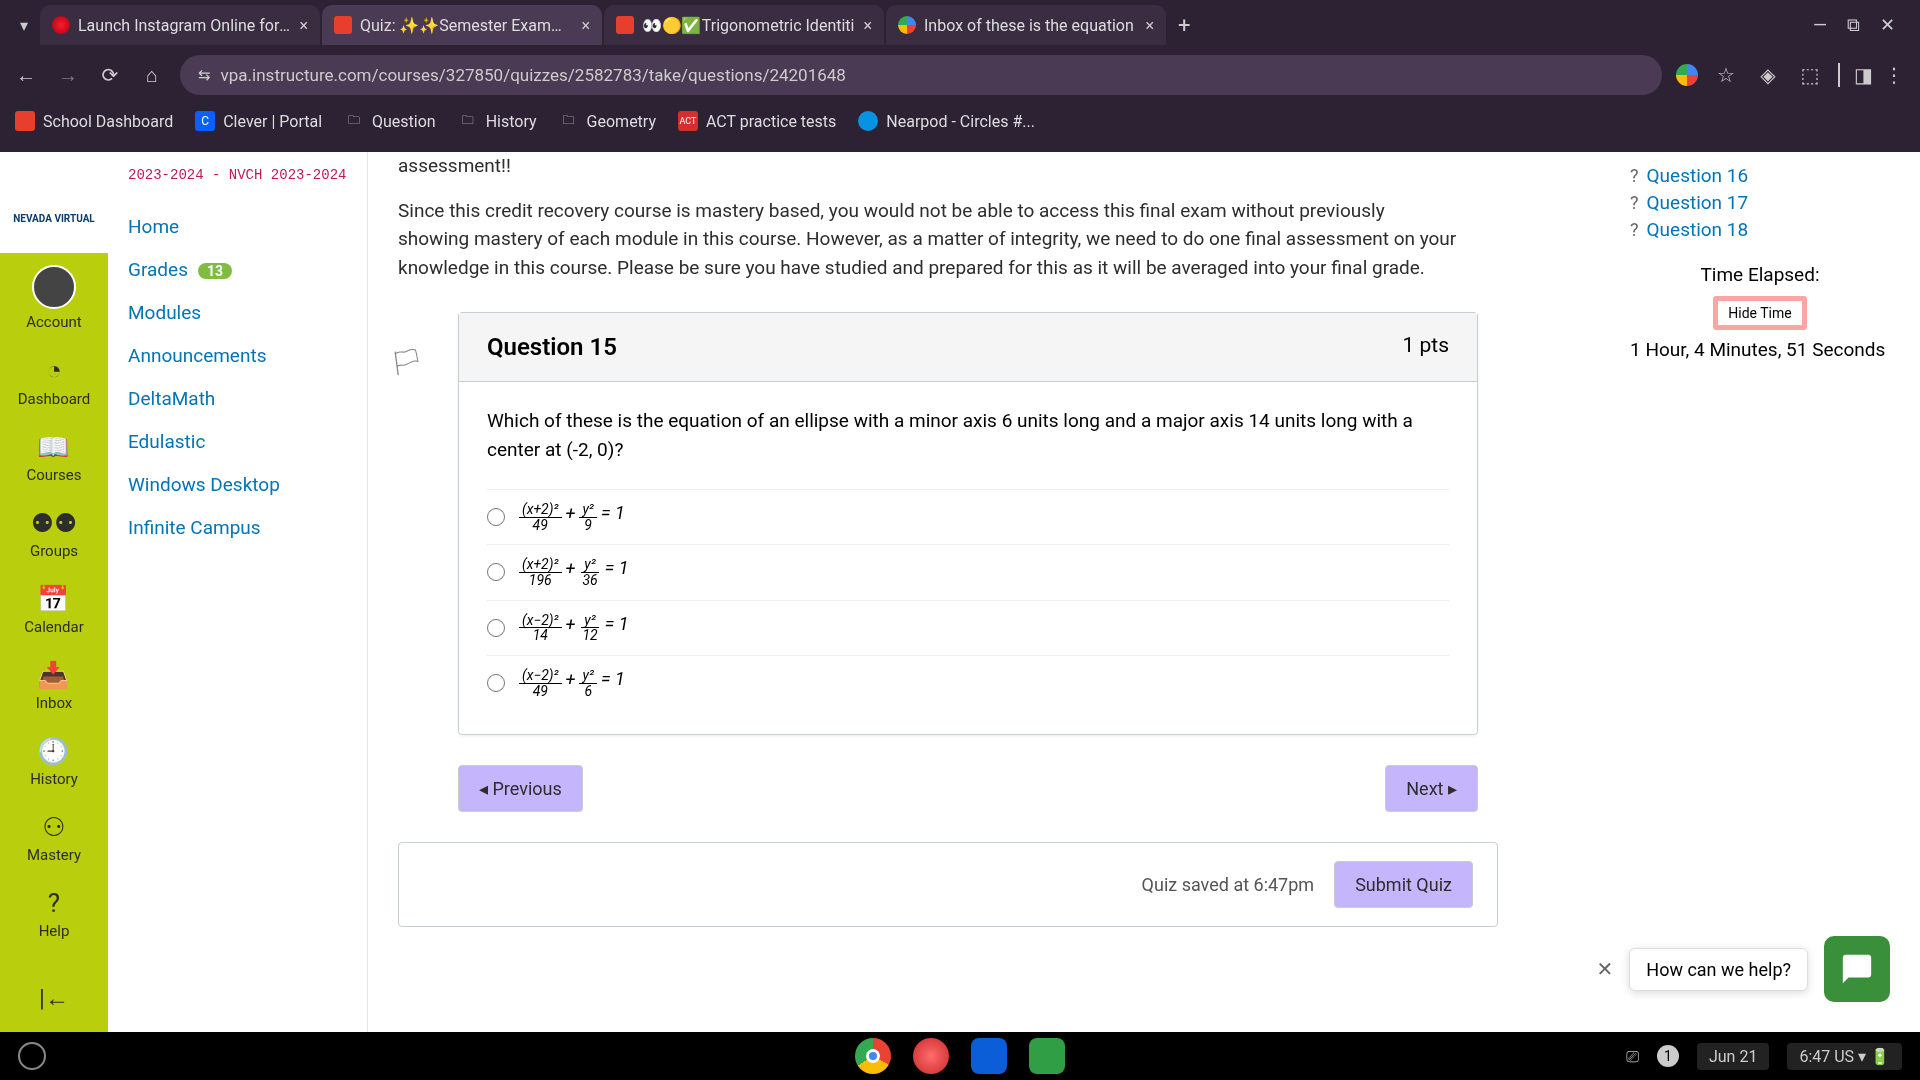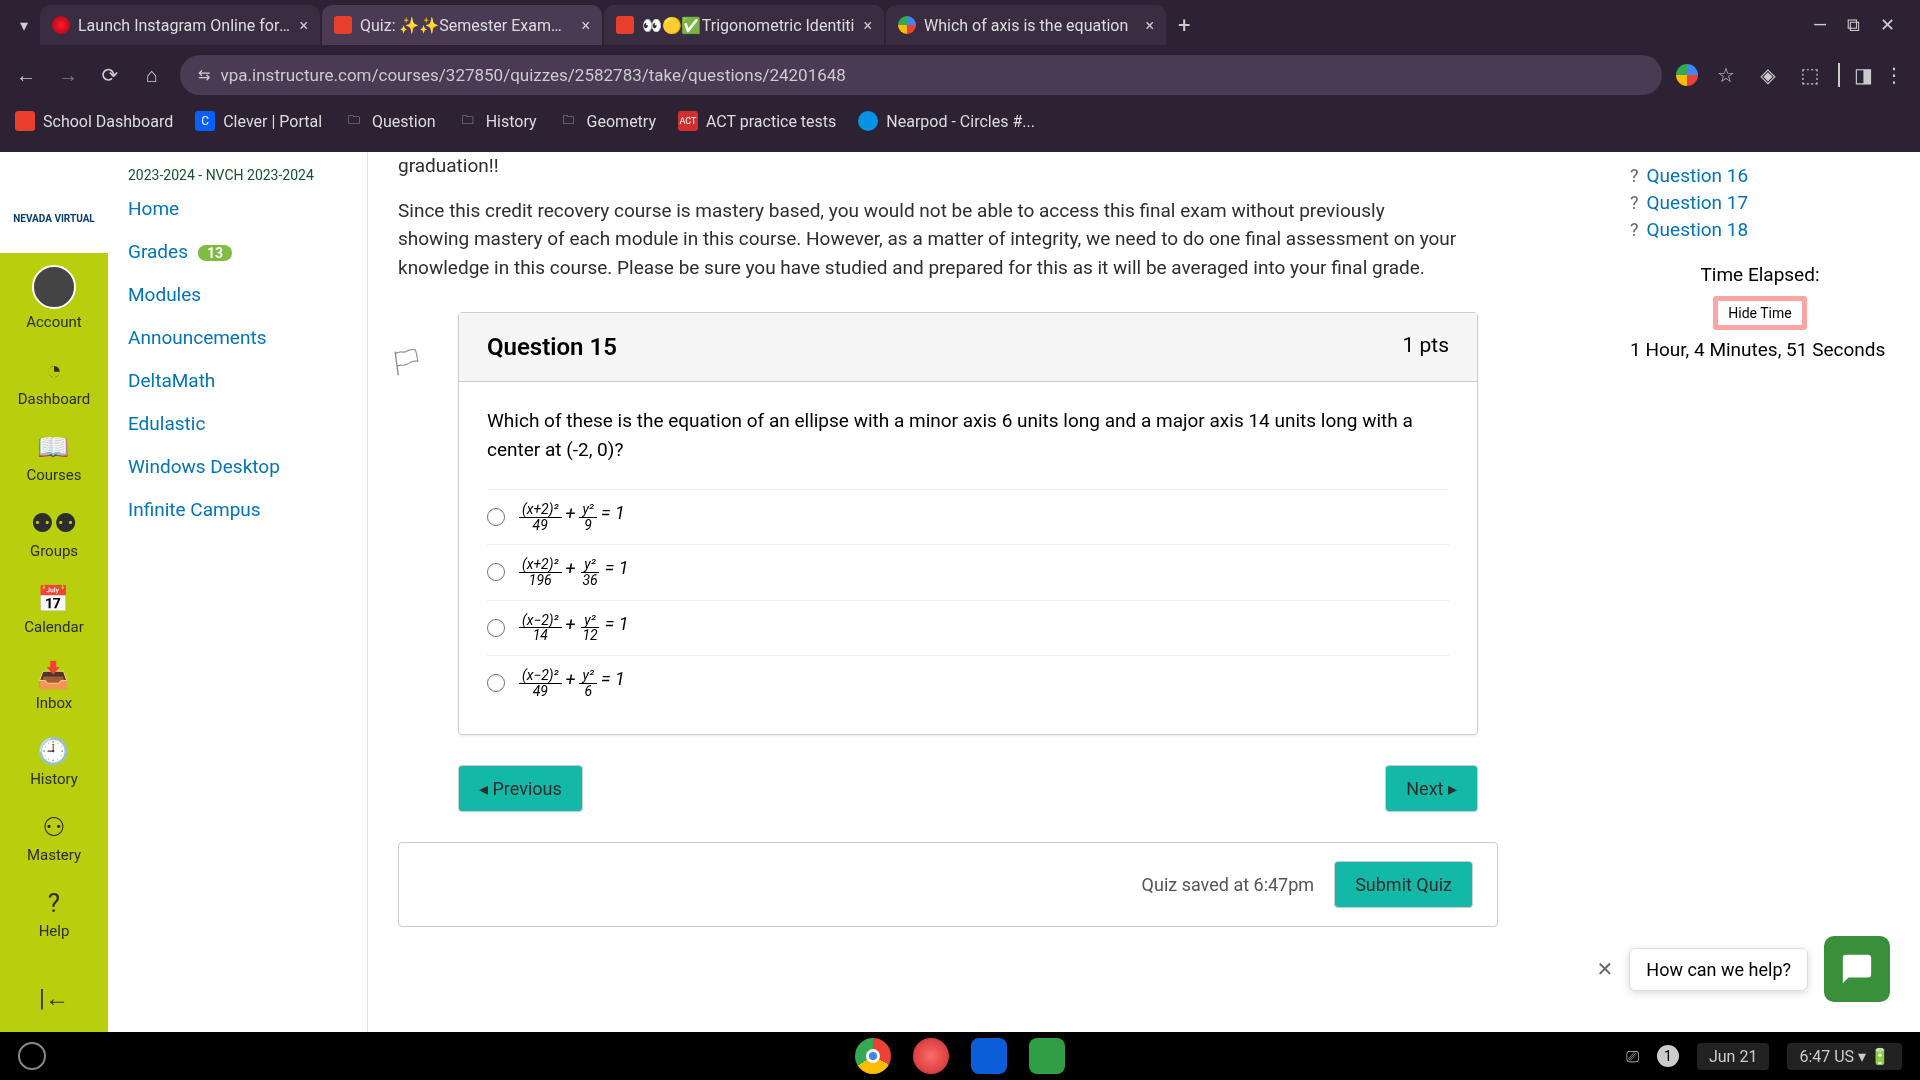--- a/index.html
+++ b/index.html
@@ -35,21 +35,21 @@
 
 .global-nav { width:108px; background:#b9ce0c; display:flex; flex-direction:column; align-items:center; padding-top:0;margin-top:33px; }
 .global-nav .logo { width:100%; height:68px; background:#fff; display:flex;align-items:center;justify-content:center; }
 .global-nav .gn-item { display:flex; flex-direction:column; align-items:center; gap:4px; color:#2d2d2d; padding:12px 0; cursor:pointer; width:100%; font-size:15px;}
 .global-nav .gn-item .gn-ico { font-size:26px; }
 .global-nav .gn-item.avatar .gn-ico { width:44px;height:44px;border-radius:50%;background:#444;border:2px solid #fff;}
 .global-nav .collapse-ico { margin-top:auto; margin-bottom:20px; color:#2d2d2d; font-size:24px; cursor:pointer;}
 
 
 .course-nav { width:260px; padding:15px 20px; border-right:1px solid #e5e5e5; }
-.course-crumb { font-size:14px; color:#14532d; margin-bottom:4px; }
+.course-crumb { font-size:14px; color:#be185d; margin-bottom:22px;font-family:Liberation Mono, monospace; }
 .course-nav a { display:block; color:#0374b5; font-size:19px; padding:10px 0; text-decoration:none; cursor:pointer;}
 .course-nav a .badge { display:inline-block; background:#7fbc42; color:#fff; border-radius:12px; padding:0 9px; font-size:14px; margin-left:10px; font-weight:bold;}
 
 
 .main { flex:1; padding:0 30px 30px 30px; overflow:hidden; position:relative;}
 .intro-text { font-size:19px; color:#2d2d2d; line-height:1.5; max-width:1060px; }
 .intro-text p { margin-bottom:16px; }
 
 .question-card { border:1px solid #c7cdd1; border-radius:4px; margin-top:30px; margin-left:60px; max-width:1020px; box-shadow:0 1px 3px rgba(0,0,0,0.08);}
 .question-header { display:flex; justify-content:space-between; padding:20px 28px; border-bottom:1px solid #c7cdd1; background:#f5f5f5;}
@@ -61,21 +61,21 @@
 .question-text { font-size:19px; line-height:1.55; margin-bottom:24px; }
 .answer-row { display:flex; align-items:center; gap:14px; padding:12px 0; border-top:1px solid #eee; cursor:pointer;}
 .answer-row:first-of-type { border-top:1px solid #eee; }
 .answer-row input { width:18px; height:18px; }
 .answer-row .math { font-family: 'Times New Roman', serif; font-size:18px; display:flex; align-items:flex-start; gap:4px;font-style:italic;}
 .frac { display:inline-flex; flex-direction:column; align-items:center; font-size:14px; line-height:1.05;}
 .frac .num { border-bottom:1px solid #000; padding:0 3px;}
 .frac .den { padding:0 3px; }
 
 .nav-buttons { display:flex; justify-content:space-between; margin-top:30px; margin-left:60px; max-width:1020px;}
-.btn { border:1px solid #c7cdd1; background:#14b8a6; padding:12px 20px; font-size:18px; border-radius:4px; cursor:pointer; color:#2d2d2d;}
+.btn { border:1px solid #c7cdd1; background:#c4b5fd; padding:12px 20px; font-size:18px; border-radius:4px; cursor:pointer; color:#2d2d2d;}
 
 .submit-bar { border:1px solid #c7cdd1; border-radius:4px; margin-top:30px; padding:18px 24px; display:flex; justify-content:flex-end; align-items:center; gap:20px; max-width:1100px;}
 .submit-bar .saved { color:#555; font-size:18px; }
 
 
 .right-side { width:320px; padding:10px 30px; }
 .q-link { color:#0374b5; font-size:19px; display:flex; align-items:center; gap:8px; padding:2px 0; cursor:pointer;}
 .q-link .qico { color:#666; font-size:18px; }
 .time-row { margin-top:20px; font-size:19px; display:flex; align-items:center; gap:10px;flex-direction:column;}
 .time-row .hide-btn { border:5px solid #fca5a5; background:#fff; font-size:14px; padding:4px 10px; border-radius:3px; cursor:pointer;}
@@ -112,21 +112,21 @@
       <span class="tab-title">Quiz: ✨✨Semester Exam✨✨</span>
       <span class="tab-close">×</span>
     </div>
     <div class="tab">
       <span class="favicon" style="background:#e83e2e;"></span>
       <span class="tab-title">👀🟡✅Trigonometric Identiti</span>
       <span class="tab-close">×</span>
     </div>
     <div class="tab">
       <span class="favicon" style="background:conic-gradient(#4285f4 0 25%,#ea4335 0 50%,#fbbc05 0 75%,#34a853 0);border-radius:50%"></span>
-      <span class="tab-title">Which of axis is the equation</span>
+      <span class="tab-title">Inbox of these is the equation</span>
       <span class="tab-close">×</span>
     </div>
     <div class="new-tab">+</div>
     <div class="window-controls">
       <span>—</span>
       <span>⧉</span>
       <span>✕</span>
     </div>
   </div>
 
@@ -233,21 +233,21 @@
     <a><span>Modules</span></a>
     <a><span>Announcements</span></a>
     <a><span>DeltaMath</span></a>
     <a><span>Edulastic</span></a>
     <a><span>Windows Desktop</span></a>
     <a><span>Infinite Campus</span></a>
   </div>
 
   <div class="main">
     <div class="intro-text">
-      <p>graduation!!</p>
+      <p>assessment!!</p>
       <p>Since this credit recovery course is mastery based, you would not be able to access this final exam without previously showing mastery of each module in this course. However, as a matter of integrity, we need to do one final assessment on your knowledge in this course. Please be sure you have studied and prepared for this as it will be averaged into your final grade.</p>
     </div>
 
     <span class="flag-ico">🏳</span>
 
     <div class="question-card">
       <div class="question-header">
         <h2>Question 15</h2>
         <span class="pts">1 pts</span>
       </div>

